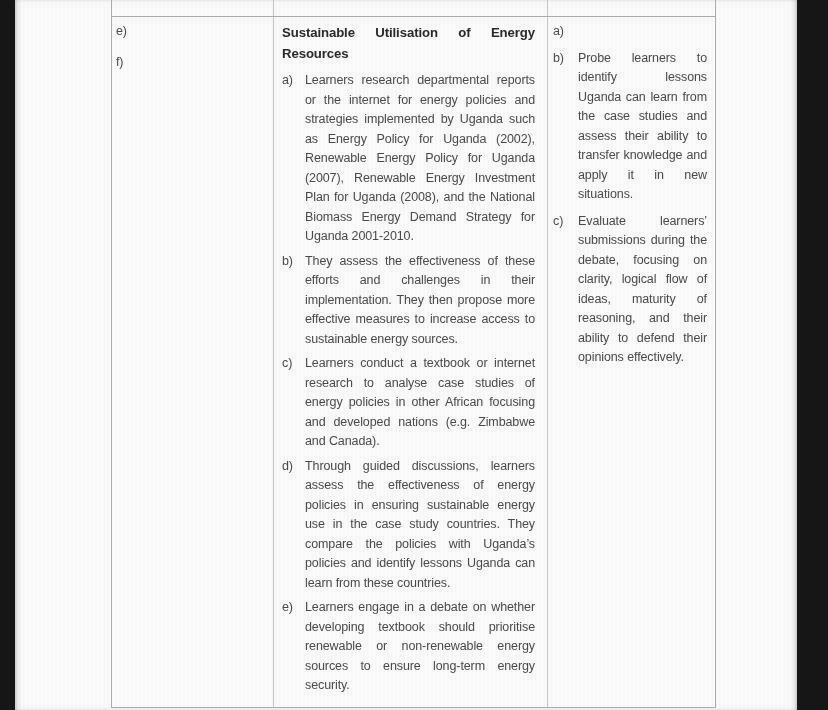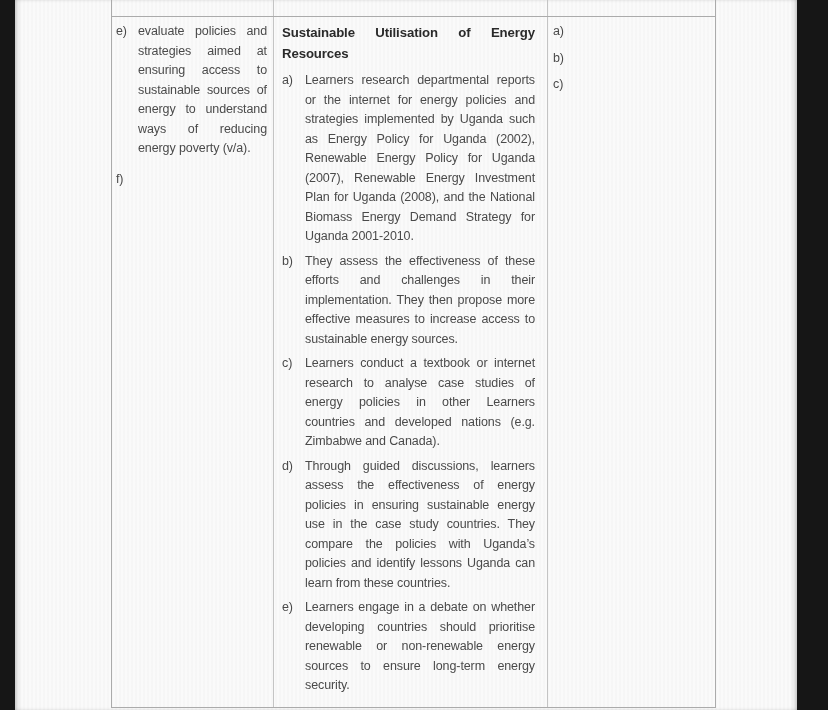--- a/index.html
+++ b/index.html
@@ -79,62 +79,63 @@
       <div class="cell cell-1"></div>
       <div class="cell cell-2"></div>
       <div class="cell cell-3"></div>
     </div>
 
     <div class="row row-main">
       <div class="cell cell-1">
         <div>
             <div class="item">
               <span class="item-label">e)</span>
-              <div class="item-text">evaluate policies and strategies aimed at ensuring access to sustainable sources of energy to understand ways of reducing energy poverty (v/a).</div>
             </div>
             <div class="item">
               <span class="item-label">f)</span>
             </div>
           </div>
       </div>
       <div class="cell cell-2">
         <div class="col-heading">Sustainable Utilisation of Energy Resources</div>
         <div>
             <div class="item">
               <span class="item-label">a)</span>
               <div class="item-text">Learners research departmental reports or the internet for energy policies and strategies implemented by Uganda such as Energy Policy for Uganda (2002), Renewable Energy Policy for Uganda (2007), Renewable Energy Investment Plan for Uganda (2008), and the National Biomass Energy Demand Strategy for Uganda 2001-2010.</div>
             </div>
             <div class="item">
               <span class="item-label">b)</span>
               <div class="item-text">They assess the effectiveness of these efforts and challenges in their implementation. They then propose more effective measures to increase access to sustainable energy sources.</div>
             </div>
             <div class="item">
               <span class="item-label">c)</span>
-              <div class="item-text">Learners conduct a textbook or internet research to analyse case studies of energy policies in other Learners countries and developed nations (e.g. Zimbabwe and Canada).</div>
+              <div class="item-text">Learners conduct a textbook or internet research to analyse case studies of energy policies in other African focusing and developed nations (e.g. Zimbabwe and Canada).</div>
             </div>
             <div class="item">
               <span class="item-label">d)</span>
               <div class="item-text">Through guided discussions, learners assess the effectiveness of energy policies in ensuring sustainable energy use in the case study countries. They compare the policies with Uganda’s policies and identify lessons Uganda can learn from these countries.</div>
             </div>
             <div class="item">
               <span class="item-label">e)</span>
-              <div class="item-text">Learners engage in a debate on whether developing countries should prioritise renewable or non-renewable energy sources to ensure long-term energy security.</div>
+              <div class="item-text">Learners engage in a debate on whether developing textbook should prioritise renewable or non-renewable energy sources to ensure long-term energy security.</div>
             </div>
           </div>
       </div>
       <div class="cell cell-3">
         <div>
             <div class="item">
               <span class="item-label">a)</span>
             </div>
             <div class="item">
               <span class="item-label">b)</span>
+              <div class="item-text">Probe learners to identify lessons Uganda can learn from the case studies and assess their ability to transfer knowledge and apply it in new situations.</div>
             </div>
             <div class="item">
               <span class="item-label">c)</span>
+              <div class="item-text">Evaluate learners’ submissions during the debate, focusing on clarity, logical flow of ideas, maturity of reasoning, and their ability to defend their opinions effectively.</div>
             </div>
           </div>
       </div>
     </div>
 
   </div>
 </div>
 
 <div class="bar bar-left"></div>
 <div class="bar bar-right"></div>

